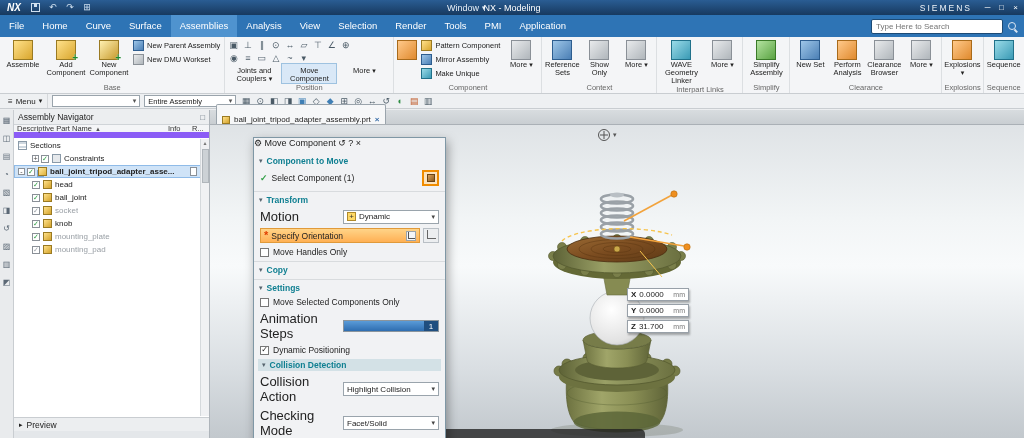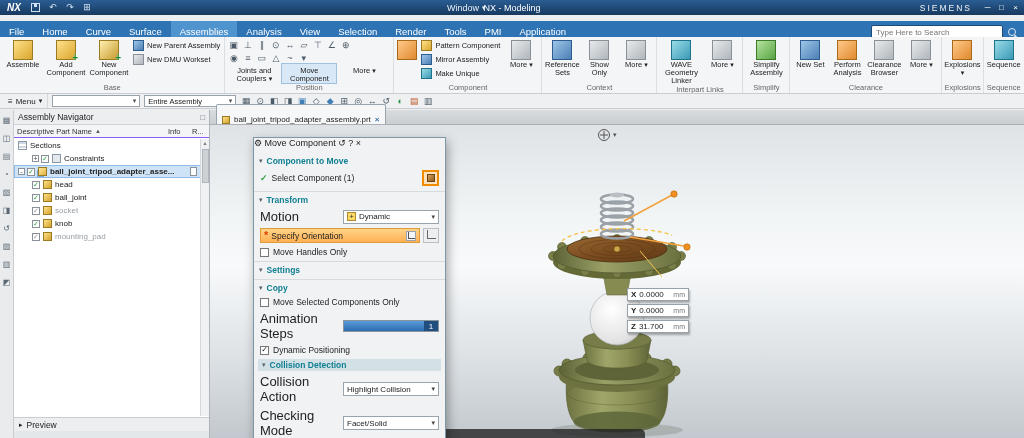--- a/index.html
+++ b/index.html
@@ -13,21 +13,21 @@
 .save-ic{width:9px;height:9px;border:1px solid #cfe0f0;position:relative;margin:0 2px;}
 .save-ic::after{content:"";position:absolute;left:2px;right:2px;top:0;height:3px;background:#cfe0f0;}
 .win-menu{position:absolute;left:447px;display:flex;gap:3px;align-items:center;font-size:9px;color:#e8f0f8;}
 .tb-title{position:absolute;left:0;right:0;text-align:center;font-size:9px;color:#fff;pointer-events:none;}
 .brand{position:absolute;right:52px;letter-spacing:2px;font-size:8.5px;color:#eef3f8;font-weight:normal;}
 .win-controls{position:absolute;right:2px;display:flex;gap:1px;}
 .win-controls span{width:13px;text-align:center;font-size:8px;color:#fff;}
 .arr{font-size:7px;}
 
 
-.tabrow{position:absolute;top:21px;left:0;right:0;height:22px;background:#2e74b5;display:flex;align-items:stretch;color:#fff;}
+.tabrow{position:absolute;top:15px;left:0;right:0;height:22px;background:#2e74b5;display:flex;align-items:stretch;color:#fff;}
 .rtab{padding:0 9px;line-height:22px;font-size:9.5px;white-space:nowrap;}
 .rtab.active{background:#4f93cf;}
 .searchwrap{margin-left:auto;display:flex;align-items:center;margin-right:8px;gap:5px;}
 .search{width:132px;height:15px;border:1px solid #1c4a75;border-radius:2px;background:#fff;font-size:8px;padding:0 4px;color:#333;font-family:"Liberation Sans",sans-serif;}
 .lens{width:8px;height:8px;border:1.5px solid #dce7f2;border-radius:50%;position:relative;}
 .lens::after{content:"";position:absolute;width:4px;height:1.5px;background:#dce7f2;transform:rotate(45deg);left:5px;top:7px;}
 
 
 .ribbon{position:absolute;top:37px;left:0;right:0;height:57px;background:#f4f5f7;border-bottom:1px solid #c9cdd1;display:flex;overflow:hidden;}
 .rgroup{border-right:1px solid #dcdfe2;display:flex;flex-direction:column;padding:1px 2px 0;flex:none;}
@@ -65,21 +65,21 @@
 
 
 .resourcebar{position:absolute;left:0;top:110px;bottom:0;width:14px;background:#e9ebed;border-right:1px solid #c9cdd1;display:flex;flex-direction:column;align-items:center;padding-top:6px;gap:9px;}
 .rb-ic{font-size:8px;color:#5b6875;line-height:9px;}
 
 
 .navigator{position:absolute;left:14px;top:110px;bottom:0;width:196px;background:#fff;border-right:1px solid #aeb4ba;display:flex;flex-direction:column;}
 .nav-header{height:15px;background:#eceef0;border-bottom:1px solid #d0d4d8;display:flex;align-items:center;padding:0 4px;font-size:8.5px;gap:3px;flex:none;}
 .nav-header .sp{flex:1;}
 .nv-ic{font-size:8px;color:#5b6875;}
-.nav-cols{height:13px;display:flex;align-items:center;background:#f4f5f7;border-bottom:1px solid #8b5cf6;font-size:7.5px;color:#333;padding:0 3px;flex:none;justify-content:flex-end;}
+.nav-cols{height:13px;display:flex;align-items:center;background:#f4f5f7;border-bottom:6px solid #8b5cf6;font-size:7.5px;color:#333;padding:0 3px;flex:none;justify-content:flex-end;}
 .col-name{flex:1;display:flex;gap:3px;align-items:center;}
 .sortarr{font-size:6px;color:#555;}
 .col-info{width:24px;}.col-r{width:14px;}
 .tree{flex:1;overflow:hidden;padding-top:1px;}
 .trow{height:13px;display:flex;align-items:center;font-size:8px;color:#222;padding-right:2px;}
 .trow.lvl1{padding-left:4px;}
 .trow.lvl2{padding-left:18px;}
 .trow.selected{background:#cfe3f7;outline:1px solid #8fbbe8;outline-offset:-1px;}
 .trow.bold .tlabel{font-weight:bold;}
 .trow.muted .tlabel{color:#9aa0a6;}
@@ -508,20 +508,29 @@
         <div class="trow lvl2 i-part chk-green">
 
           <span class="chk">
             <span>✓</span>
           </span>
           <span class="ticon"></span>
           <span class="tlabel">knob</span>
 
         </div>
 
+        <div class="trow muted lvl2 i-part chk-green">
+
+          <span class="chk">
+            <span>✓</span>
+          </span>
+          <span class="ticon"></span>
+          <span class="tlabel">mounting_plate</span>
+
+        </div>
 
         <div class="trow muted lvl2 i-part chk-gray">
 
           <span class="chk">
             <span>✓</span>
           </span>
           <span class="ticon"></span>
           <span class="tlabel">mounting_pad</span>
 
         </div>
@@ -717,26 +726,26 @@
       </span>
       <span class="so-out"></span>
     </div>
     <div class="crow">
       <span class="cb"></span>
       <span>Move Handles Only</span>
     </div>
 
     <div class="sect bt">
       <span class="sarr">▾</span>
-      <span>Settings</span>
+      <span>Copy</span>
     </div>
 
     <div class="sect bt">
       <span class="sarr">▾</span>
-      <span>Copy</span>
+      <span>Settings</span>
     </div>
     <div class="crow">
       <span class="cb"></span>
       <span>Move Selected Components Only</span>
     </div>
     <div class="drow">
       <span class="dlabel">Animation Steps</span>
       <span class="slider">
         <span class="sl-fill"></span>
         <span class="sl-val">1</span>

